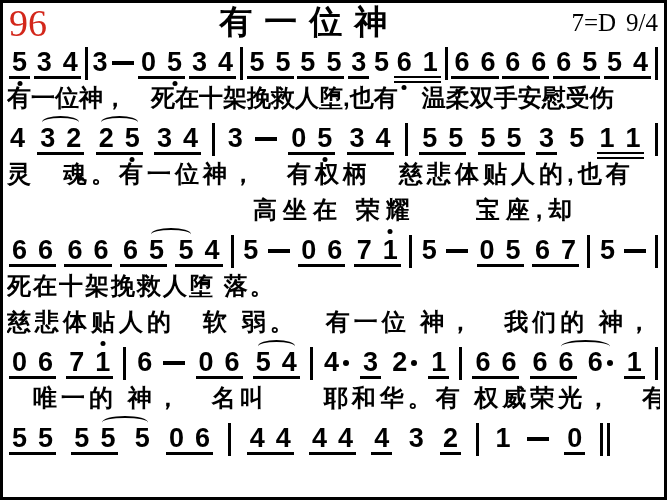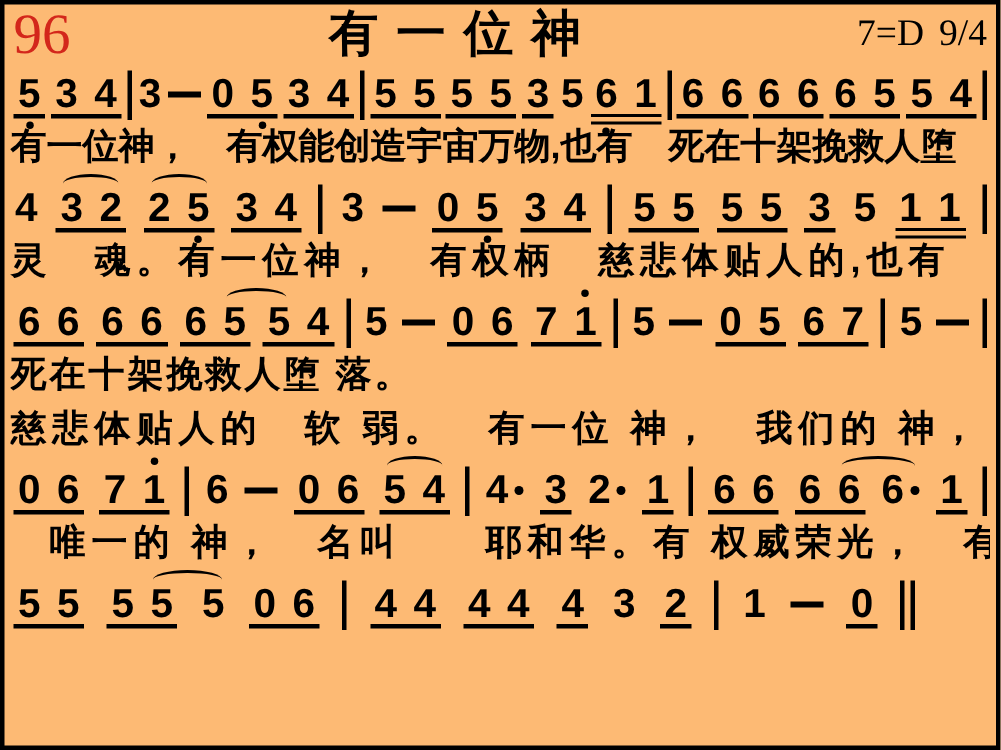--- a/index.html
+++ b/index.html
@@ -1,18 +1,18 @@
 <!DOCTYPE html>
 <html><head>
 <meta charset="utf-8">
 <style>
   html,body{margin:0;padding:0;background:#888;}
   .page{
     width:667px;height:500px;box-sizing:border-box;
-    background:#fdba74;border:3px solid #000;
+    background:#ffffff;border:3px solid #000;
     font-family:"Liberation Sans",sans-serif;
     overflow:hidden;position:relative;
   }
   
   .title-row{height:37px;display:flex;align-items:center;padding:1px 6px 0 6px;}
   .hymn-number{font-family:"Liberation Serif",serif;font-size:38px;line-height:36px;font-weight:400;}
   .page-title{flex:1;text-align:center;font-size:33px;font-weight:bold;letter-spacing:12px;color:#000;}
   .key-sig{font-family:"Liberation Serif",serif;font-size:25px;color:#000;white-space:nowrap;}
   .key-sig .ts{margin-left:10px;}
   
@@ -158,21 +158,21 @@
       <span class="grp u1">
         <span class="note">
           <span class="digit">5</span>
         </span>
         <span class="note">
           <span class="digit">4</span>
         </span>
       </span>
       <span class="bar"></span>
     </div>
-  <div class="lyrics">有一位神，　有权能创造宇宙万物,也有　死在十架挽救人堕</div>
+  <div class="lyrics">有一位神，　死在十架挽救人堕,也有　温柔双手安慰受伤</div>
 
   <div class="music-line">
       <span class="note">
         <span class="digit">4</span>
       </span>
       <span class="grp u1">
         <span class="note">
           <span class="digit">3</span>
         </span>
         <span class="note">
@@ -249,20 +249,21 @@
         </span>
         <span class="note">
           <span class="digit">1</span>
         </span>
       </span>
       <span class="bar"></span>
       <div class="slur" style="left: 32.55px; width: 37.9px;"></div>
       <div class="slur" style="left: 91.55px; width: 37.9px;"></div>
     </div>
   <div class="lyrics ls4">灵　魂。有一位神，　有权柄　慈悲体贴人的,也有</div>
+  <div class="lyrics ls6 indent-big">高坐在 荣耀　　宝座,却</div>
 
   <div class="music-line">
       <span class="grp u1">
         <span class="note">
           <span class="digit">6</span>
         </span>
         <span class="note">
           <span class="digit">6</span>
         </span>
       </span>

